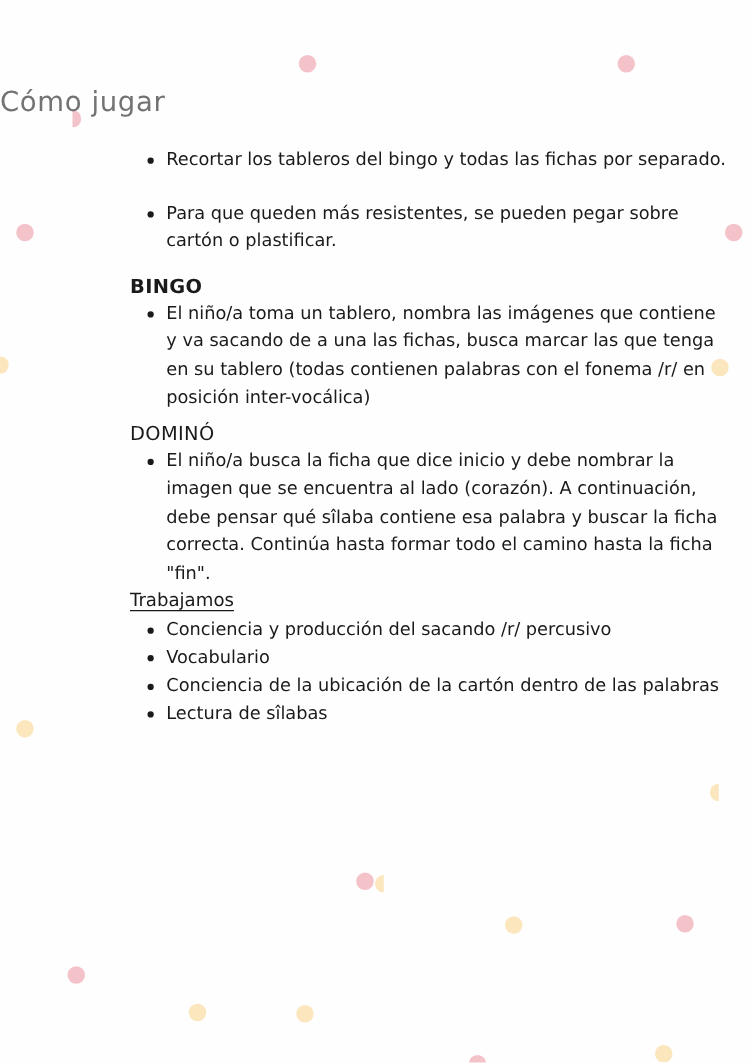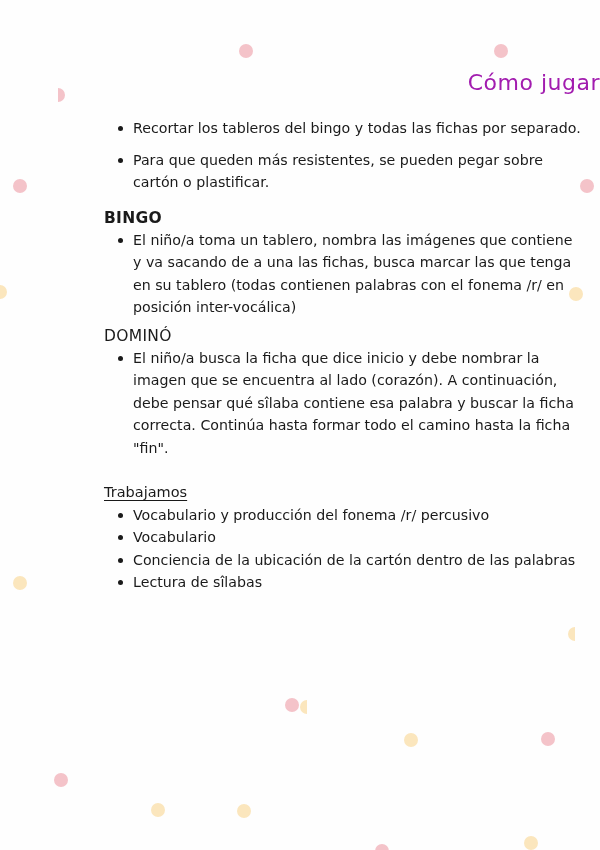--- a/index.html
+++ b/index.html
@@ -31,23 +31,23 @@
     .dot.pink { background: #f4c3c9; }
     .dot.yellow { background: #fbe6bd; }
     .dot.half-left { clip-path: inset(0 0 0 50%); }
     .dot.half-right { clip-path: inset(0 50% 0 0); }
 
     .title {
       position: absolute;
       top: 70px;
       left: 0;
       width: 600px;
-      text-align: right;
+      text-align: left;
       font-size: 22px;
-      color: #a21caf;
+      color: #737373;
       letter-spacing: 0.5px;
     }
 
     .content {
       position: absolute;
       left: 104px;
       top: 117px;
       width: 480px;
       font-size: 14.2px;
       line-height: 22.5px;
@@ -65,30 +65,30 @@
     li::before {
       content: "";
       position: absolute;
       left: 14px;
       top: 9px;
       width: 5px;
       height: 5px;
       border-radius: 50%;
       background: #1a1a1a;
     }
-    .intro li + li { margin-top: 9px; }
+    .intro li + li { margin-top: 20px; }
 
     .section-heading {
       font-size: 15.5px;
       line-height: 22px;
       letter-spacing: 0.3px;
     }
     .bingo { margin-top: 13px; font-weight: bold; }
     .domino { margin-top: 6px; }
-    .trabajamos { margin-top: 22px; }
+    .trabajamos { }
     .underline { text-decoration: underline; text-underline-offset: 3px; font-size: 14.5px; }
   </style>
 </head>
 <body>
 
 <div class="page">
 
   <div class="dot pink" style="left:239px;top:44px;"></div>
   <div class="dot pink" style="left:494px;top:44px;"></div>
   <div class="dot pink half-left" style="left:51px;top:88px;"></div>
@@ -123,19 +123,19 @@
 
     <div class="section-heading domino">DOMINÓ</div>
     <ul>
       <li>El niño/a busca la ficha que dice inicio y debe nombrar la imagen que se encuentra al lado (corazón). A continuación, debe pensar qué sîlaba contiene esa palabra y buscar la ficha correcta. Continúa hasta formar todo el camino hasta la ficha "fin".</li>
     </ul>
 
     <div class="trabajamos">
       <span class="underline">Trabajamos</span>
     </div>
     <ul>
-      <li>Vocabulario y producción del fonema /r/ percusivo</li>
+      <li>Conciencia y producción del sacando /r/ percusivo</li>
       <li>Vocabulario</li>
       <li>Conciencia de la ubicación de la cartón dentro de las palabras</li>
       <li>Lectura de sîlabas</li>
     </ul>
   </div>
 </div>
 
 </body></html>

